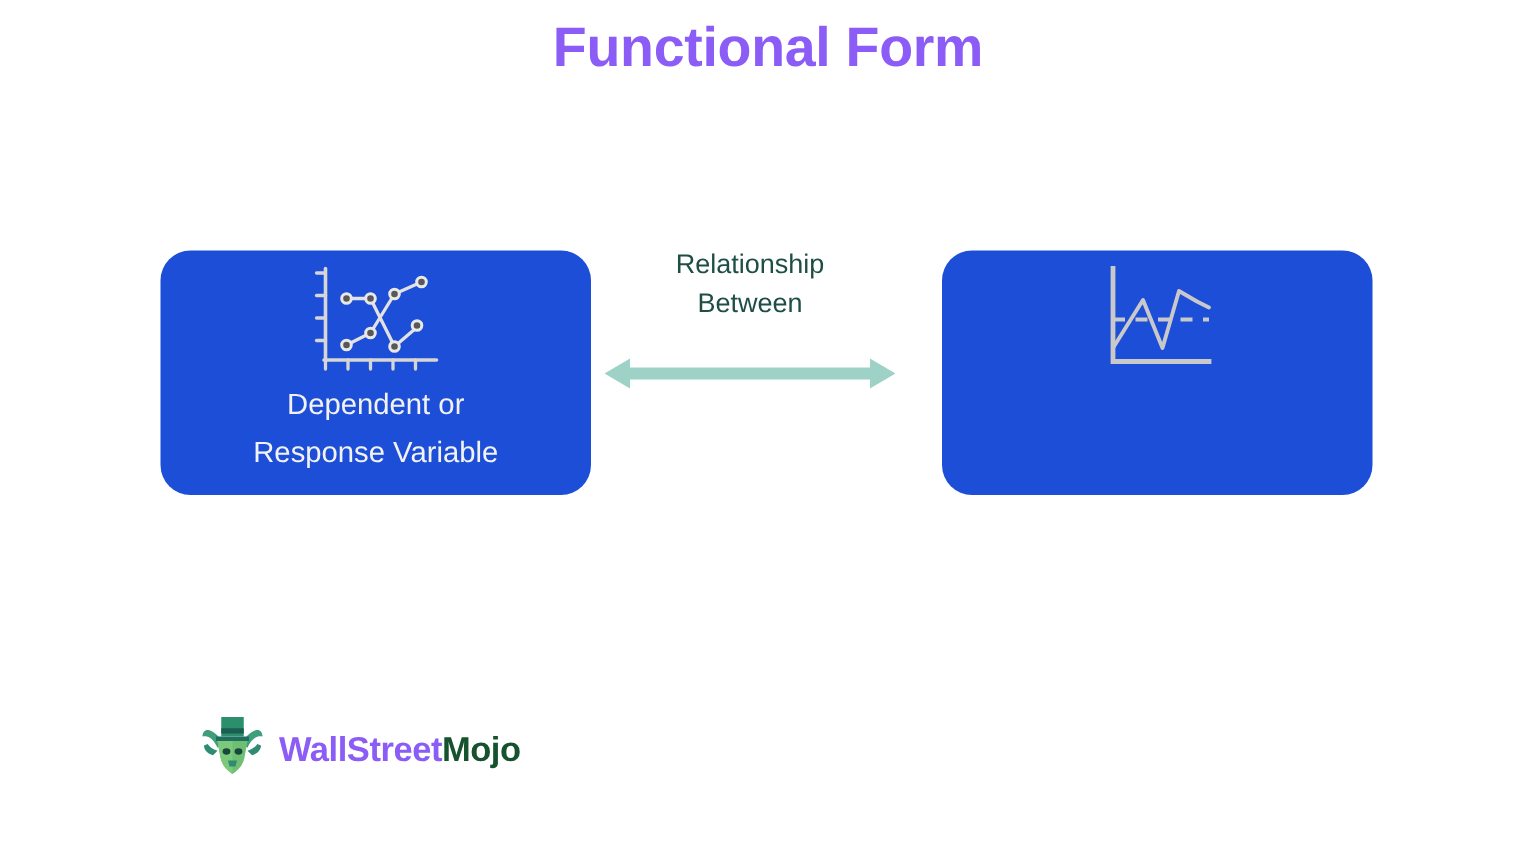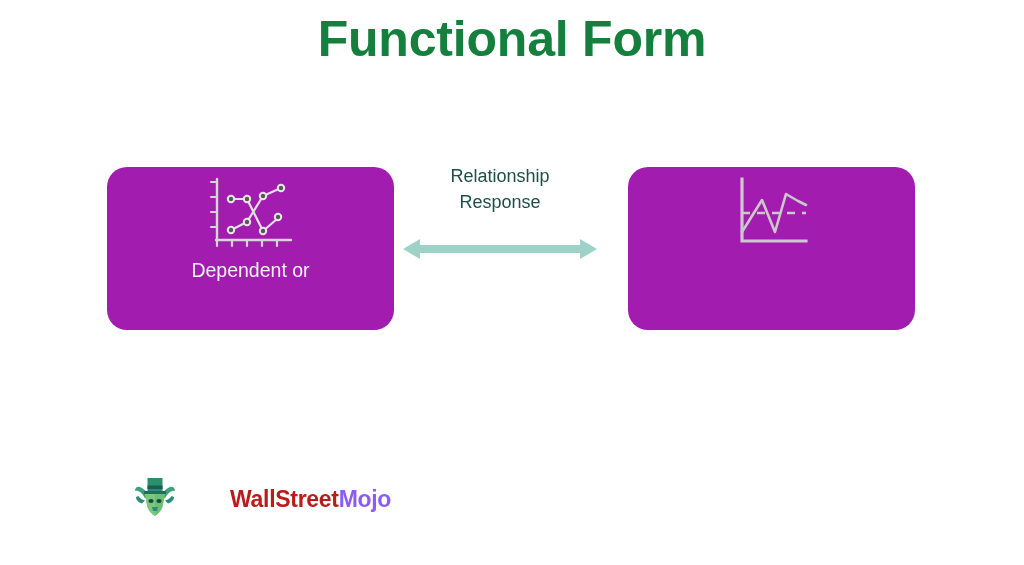--- a/index.html
+++ b/index.html
@@ -16,33 +16,33 @@
     -webkit-font-smoothing: antialiased;
   }
 
   
   #page-title {
     position: absolute;
     left: 0;
     top: 12px;
     width: 1024px;
     text-align: center;
-    font-size: 50px;
+    font-size: 37px;
     font-weight: bold;
-    color: #15803d;
+    color: #8b5cf6;
     letter-spacing: -0.2px;
     line-height: 1.1;
   }
 
   
   .concept-box {
     position: absolute;
     width: 287px;
     height: 163px;
-    background: #a21caf;
+    background: #1d4ed8;
     border-radius: 20px;
     box-sizing: border-box;
     display: flex;
     flex-direction: column;
     align-items: center;
     justify-content: flex-start;
   }
   #box-dependent   { left: 107px; top: 167px; }
   #box-independent { left: 628px; top: 167px; }
 
@@ -96,22 +96,22 @@
     align-items: center;
   }
   #logo-mark { display: block; }
   #logo-text {
     margin-left: 9px;
     font-size: 23px;
     font-weight: bold;
     letter-spacing: -0.3px;
     white-space: nowrap;
   }
-  #logo-text .wall { color: #b91c1c; margin-left: 44px; }
-  #logo-text .mojo { color: #8b5cf6; }
+  #logo-text .wall { color: #8b5cf6; }
+  #logo-text .mojo { color: #14532d; }
 </style>
 </head>
 <body>
 
 <div id="page-title">Functional Form</div>
 
 <div class="concept-box" id="box-dependent">
 
   <span class="box-icon">
     <svg width="88" height="78" viewBox="0 0 88 78" fill="none" xmlns="http://www.w3.org/2000/svg">
@@ -143,27 +143,28 @@
       <circle cx="40" cy="47" r="3.2" stroke="#e8e8e8" stroke-width="2" fill="#585858"></circle>
       <circle cx="56" cy="56" r="3.2" stroke="#e8e8e8" stroke-width="2" fill="#585858"></circle>
       <circle cx="56" cy="21" r="3.2" stroke="#e8e8e8" stroke-width="2" fill="#585858"></circle>
       <circle cx="74" cy="13" r="3.2" stroke="#e8e8e8" stroke-width="2" fill="#585858"></circle>
       <circle cx="71" cy="42" r="3.2" stroke="#e8e8e8" stroke-width="2" fill="#585858"></circle>
     </svg>
   </span>
 
   <div class="box-label">
     <span class="line">Dependent or</span>
+    <span class="line">Response Variable</span>
   </div>
 </div>
 
 <div id="relationship-group">
   <div id="relationship-label">
     <span class="line">Relationship</span>
-    <span class="line">Response</span>
+    <span class="line">Between</span>
   </div>
 </div>
 
 <span id="relationship-arrow">
   <svg width="194" height="26" viewBox="0 0 194 26" fill="none" xmlns="http://www.w3.org/2000/svg">
     <polygon points="0,13 17,3 17,9 177,9 177,3 194,13 177,23 177,17 17,17 17,23" fill="#9ed2c6"></polygon>
   </svg>
 </span>
 
 <div class="concept-box" id="box-independent">

